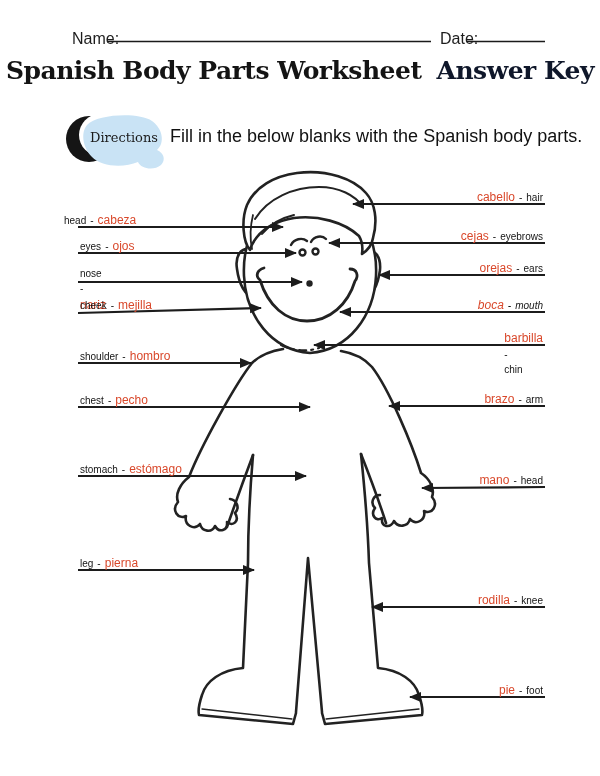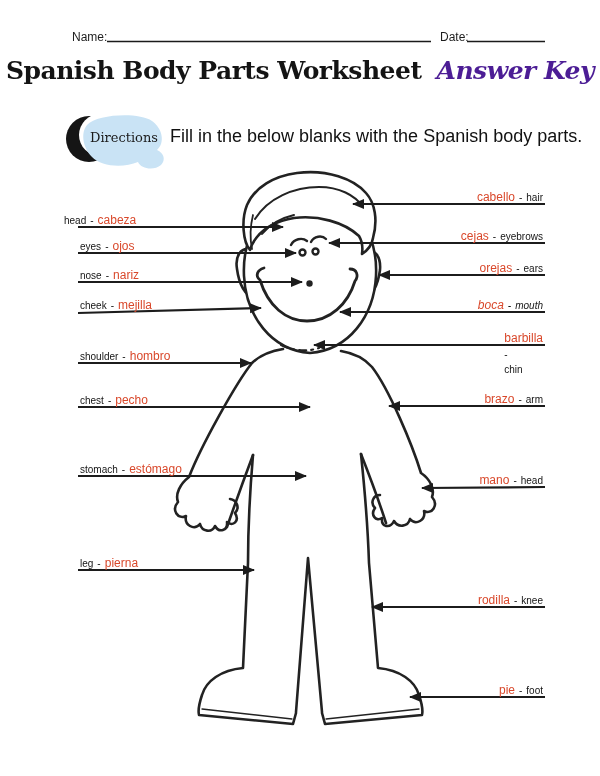--- a/index.html
+++ b/index.html
@@ -1,24 +1,24 @@
 <!DOCTYPE html>
 <html><head>
 <meta charset="utf-8">
 <style>
   html,body{margin:0;padding:0;background:#fff;}
   .page{position:relative;width:600px;height:776px;background:#ffffff;overflow:hidden;
         font-family:"Liberation Sans",sans-serif;color:#1d1d1d;}
   svg.layer{position:absolute;left:0;top:0;width:600px;height:776px;}
   .abs{position:absolute;white-space:nowrap;}
-  .small-label{font-size:12px;color:#1d1d1d;}
+  .small-label{font-size:16px;color:#1d1d1d;}
   .title{left:0;top:56px;width:600px;text-align:center;
          font-family:"DejaVu Serif","Liberation Serif",serif;font-weight:700;
          font-size:25px;letter-spacing:-0.5px;color:#141414;}
-  .title .hl{color:#4c1d95;margin-left:15px;font-style:italic;}
+  .title .hl{color:#0f172a;margin-left:15px;}
   .badge-text{left:84px;top:130px;width:74px;text-align:right;
               font-family:"DejaVu Serif","Liberation Serif",serif;
               font-size:13px;color:#1a1a1a;}
   .instruction{left:170px;top:126px;font-size:18px;color:#111;}
   .part-label{display:flex;align-items:baseline;gap:4px;}
   .part-label .en{font-size:10px;color:#141414;}
   .part-label .sep{font-size:10px;color:#141414;}
   .part-label .es{font-size:12px;color:#d9482b;}
   .pl-right{justify-content:space-between;}
 </style>
@@ -124,21 +124,21 @@
   <div class="abs part-label" style="left:64px;top:213px;">
     <span class="en">head</span>
     <span class="sep">-</span>
     <span class="es">cabeza</span>
   </div>
   <div class="abs part-label" style="left:80px;top:239px;">
     <span class="en">eyes</span>
     <span class="sep">-</span>
     <span class="es">ojos</span>
   </div>
-  <div class="abs part-label" style="left:80px;top:268px;">
+  <div class="abs part-label" style="left:80px;top:268px;flex-direction:column;">
     <span class="en">nose</span>
     <span class="sep">-</span>
     <span class="es">nariz</span>
   </div>
   <div class="abs part-label" style="left:80px;top:298px;">
     <span class="en">cheek</span>
     <span class="sep">-</span>
     <span class="es">mejilla</span>
   </div>
   <div class="abs part-label" style="left:80px;top:349px;">

